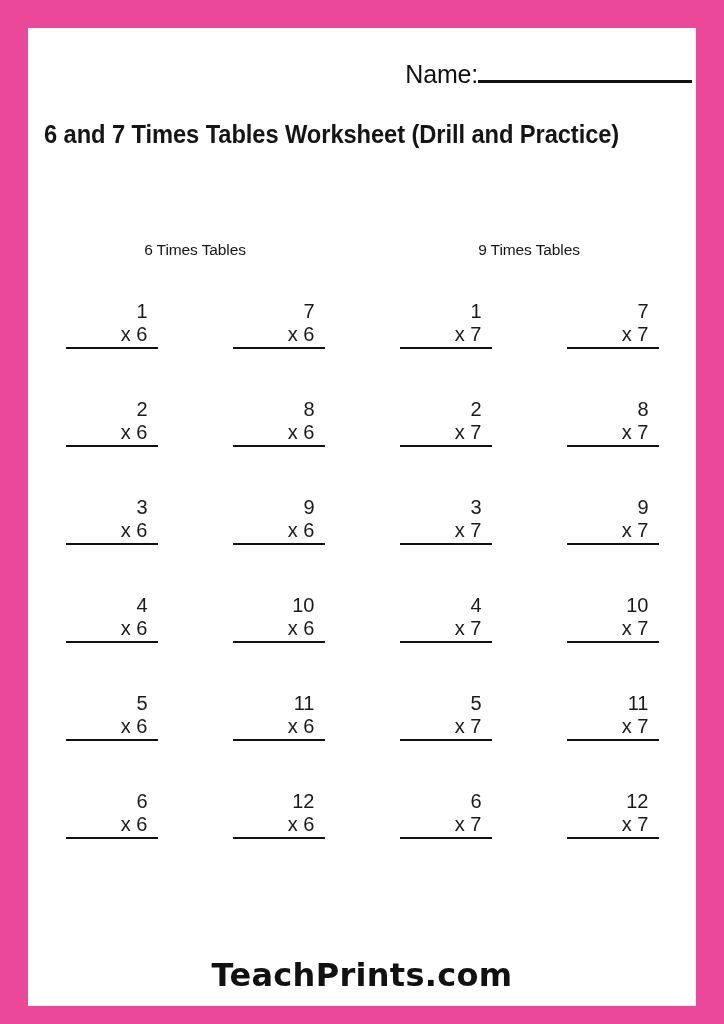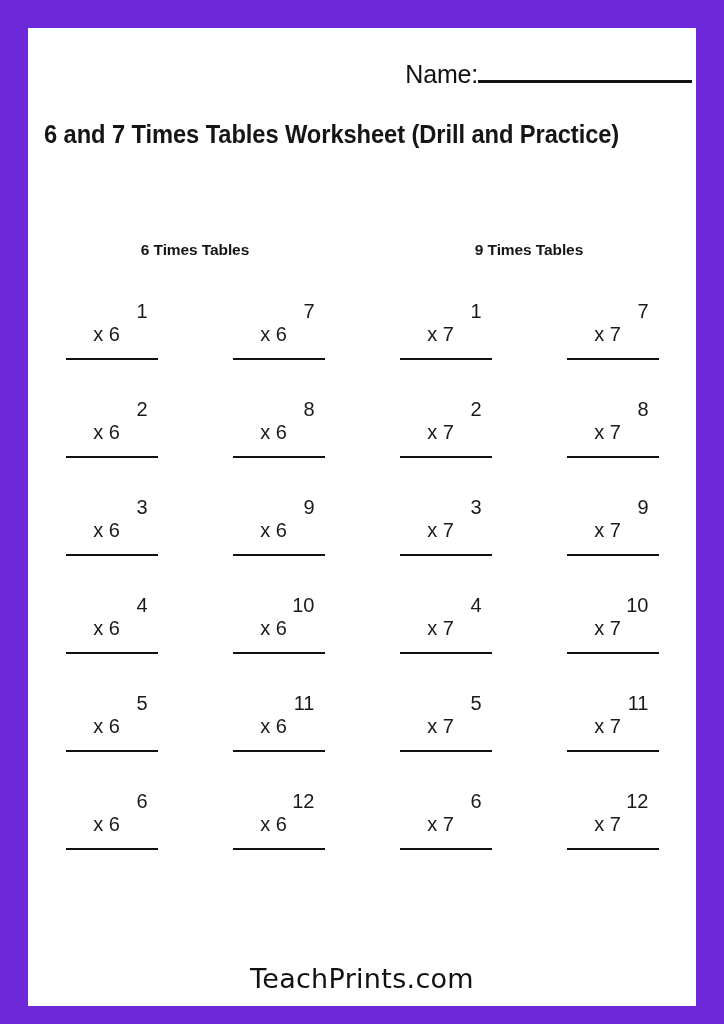--- a/index.html
+++ b/index.html
@@ -13,21 +13,21 @@
     overflow: hidden;
     font-family: "Liberation Sans", sans-serif;
   }
 
   
   #worksheet {
     position: relative;
     width: 724px;
     height: 1024px;
     box-sizing: border-box;
-    background: #6d28d9;
+    background: #ec4899;
   }
   #page {
     position: absolute;
     left: 28px;
     top: 28px;
     width: 668px;
     height: 978px;
     background: #ffffff;
     box-sizing: border-box;
   }
@@ -78,21 +78,21 @@
   
   #section-headers {
     position: absolute;
     left: 0;
     top: 213px;
     width: 100%;
     display: flex;
   }
   .section-header {
     font-size: 15.5px;
-    font-weight: bold;
+    font-weight: normal;
     color: #151515;
     text-align: center;
     letter-spacing: -0.1px;
   }
   .section-header.left  { width: 334px; }
   .section-header.right { width: 334px; }
 
   
   #grid {
     position: absolute;
@@ -115,41 +115,41 @@
   }
   .prob-top {
     text-align: right;
     font-size: 20px;
     color: #1a1a1a;
     line-height: 22px;
     padding-right: 10px;
     box-sizing: border-box;
   }
   .prob-bottom {
-    text-align: center;
+    text-align: right;
     font-size: 20px;
     color: #1a1a1a;
     line-height: 24px;
     padding-right: 10px;
     box-sizing: border-box;
     border-bottom: 2.5px solid #111111;
-    padding-bottom: 12px;
+    padding-bottom: 1px;
   }
 
   
   #footer {
     position: absolute;
     left: 0;
     bottom: 12px;
     width: 100%;
     text-align: center;
   }
   #footer-brand {
-    font-size: 27px;
-    font-weight: normal;
+    font-size: 32px;
+    font-weight: bold;
     color: #111111;
     font-family: "DejaVu Sans", sans-serif;
     letter-spacing: 0.3px;
   }
 </style>
 </head>
 <body>
 
 <div id="worksheet">
   <div id="page">

